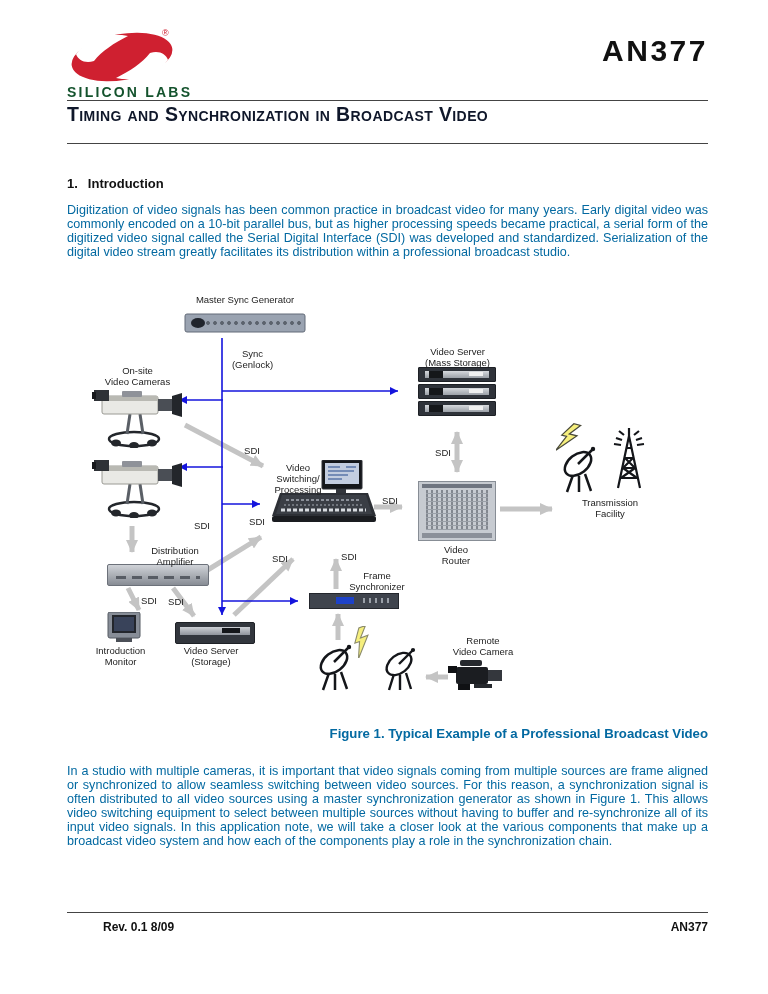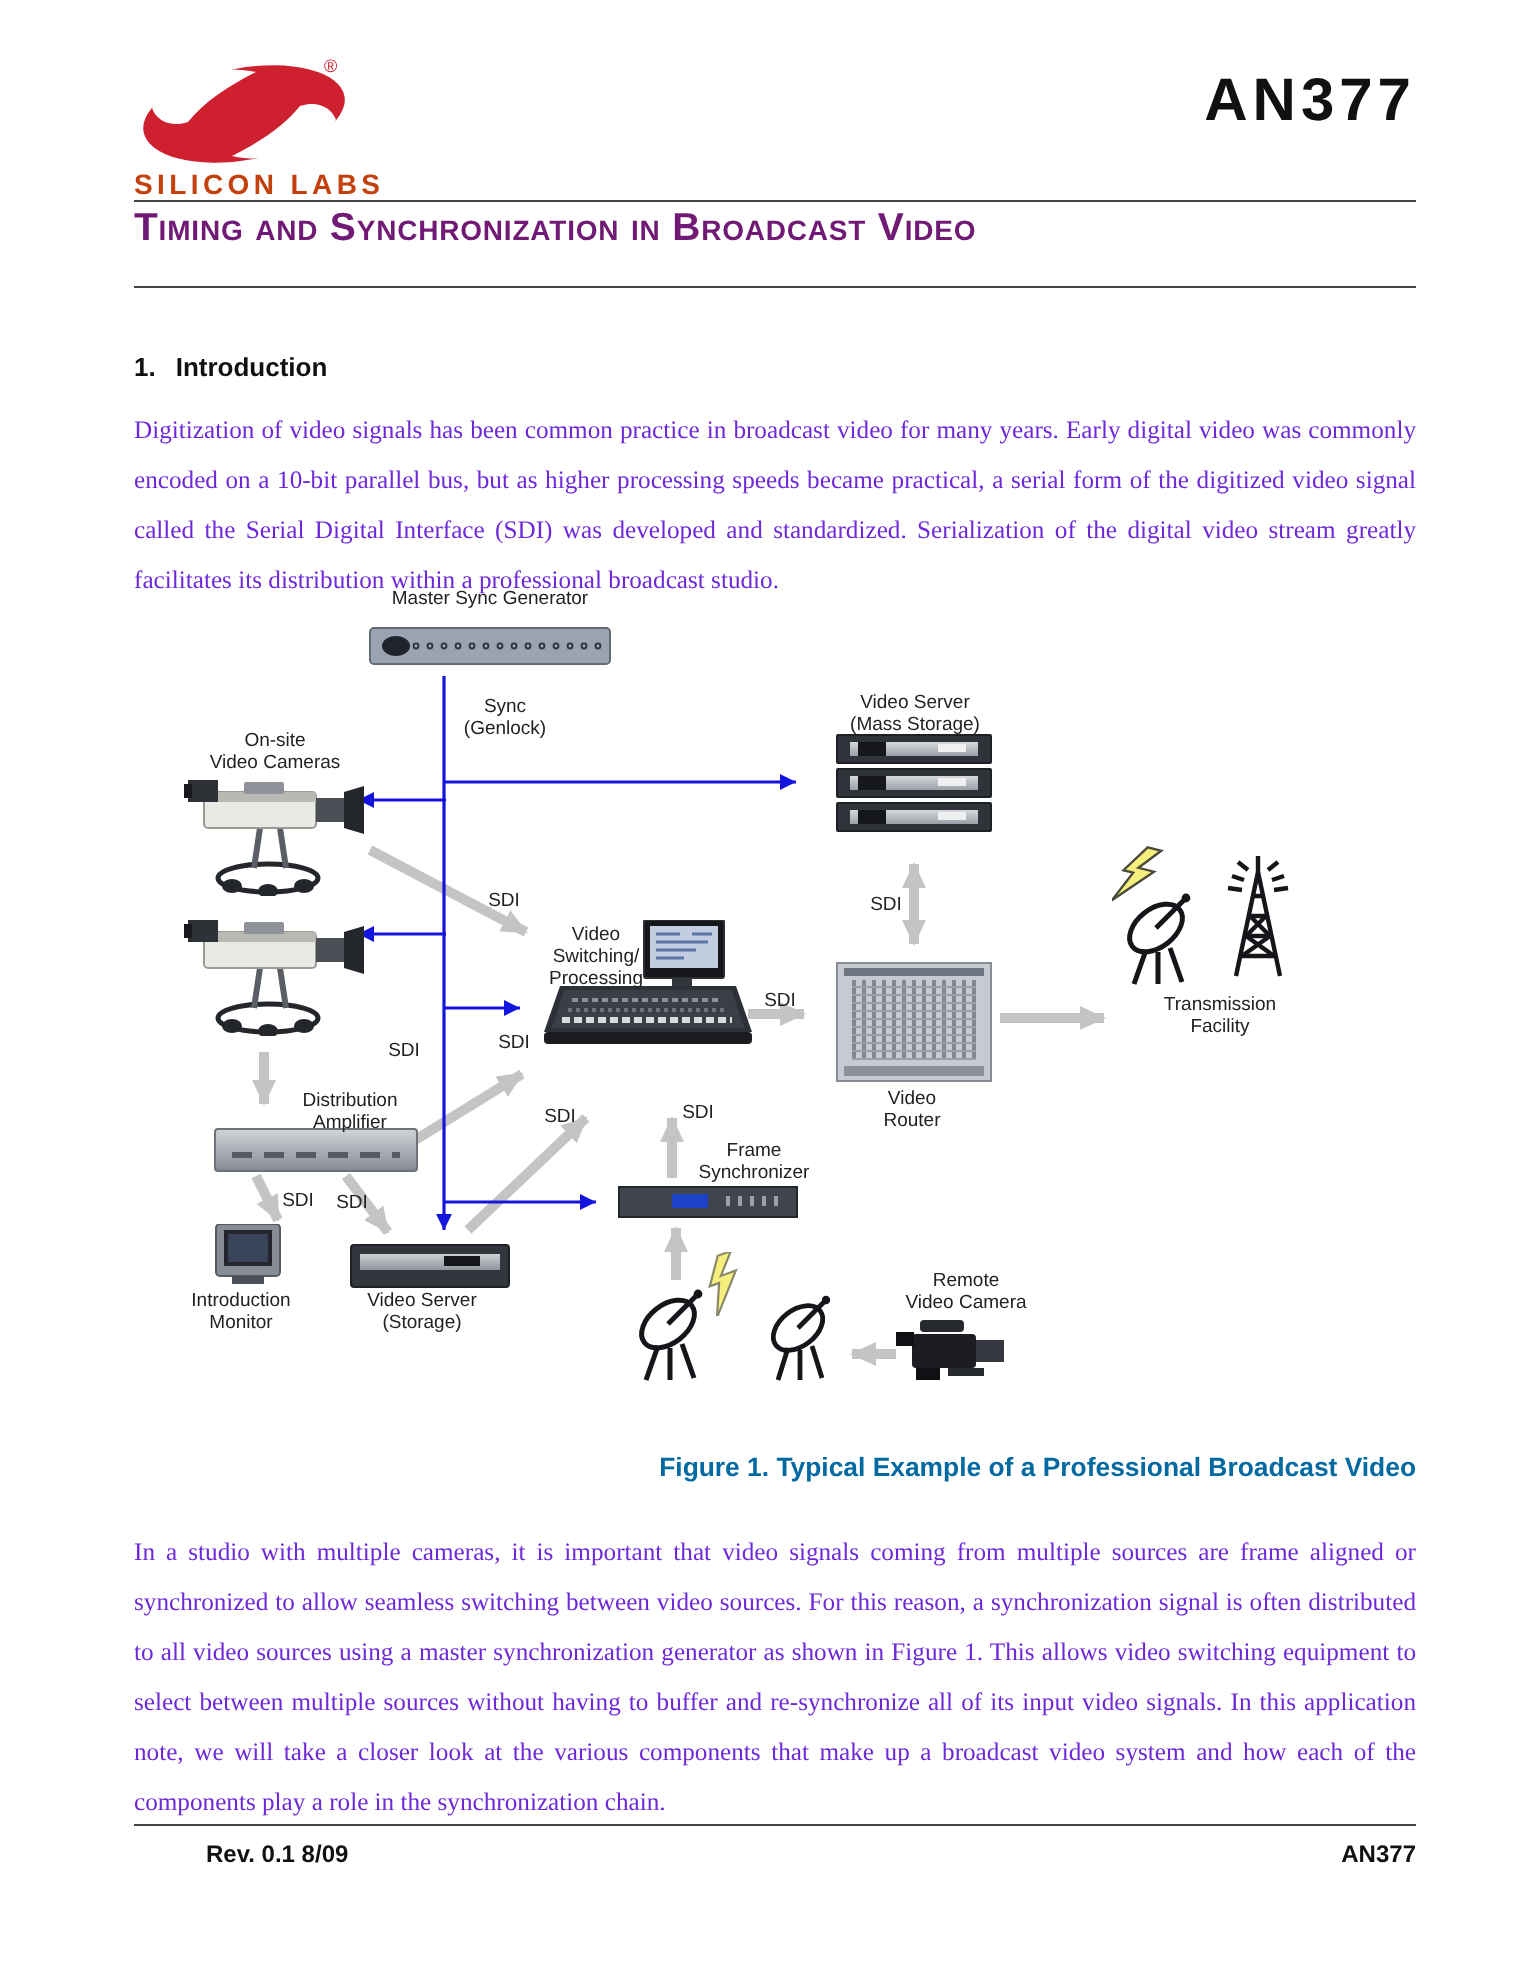--- a/index.html
+++ b/index.html
@@ -4,33 +4,33 @@
 <style>
   html,body { margin:0; padding:0; background:#ffffff; }
   .page {
     position:relative; width:768px; height:994px; background:#ffffff;
     font-family:"Liberation Sans", sans-serif; color:#1a1a1a; overflow:hidden;
   }
   .abs { position:absolute; }
 
   
   .logo-text { position:absolute; left:67px; top:84px; font-size:14px; font-weight:bold;
-               letter-spacing:2.2px; color:#c2410c; }
+               letter-spacing:2.2px; color:#14532d; }
   .regmark { position:absolute; left:162px; top:28px; font-size:9px; color:#cf2030; }
   .doc-number { position:absolute; right:60px; top:34px; font-size:30px; font-weight:bold;
                 letter-spacing:2.5px; color:#111; }
   .rule { position:absolute; left:67px; width:641px; border-top:1.3px solid #444; }
   .doc-title { position:absolute; left:67px; top:103px; width:641px; font-weight:bold;
-               font-size:19.5px; letter-spacing:0.4px; font-variant:small-caps; color:#701a75; }
+               font-size:19.5px; letter-spacing:0.4px; font-variant:small-caps; color:#0f172a; }
 
   
   .h1 { position:absolute; left:67px; top:176px; font-size:13px; font-weight:bold; color:#111; }
   .h1 .num { margin-right:10px; }
-  .para { position:absolute; left:67px; width:641px; font-size:12.6px; line-height:25px;
-          text-align:justify; color:#6d28d9;font-family:Liberation Serif, serif; }
+  .para { position:absolute; left:67px; width:641px; font-size:12.6px; line-height:14px;
+          text-align:justify; color:#0369a1; }
   .caption { position:absolute; left:67px; top:726px; width:641px; text-align:right;
              font-size:13.2px; font-weight:bold; color:#0369a1; }
 
   
   .foot { position:absolute; top:920px; font-size:12px; font-weight:bold; color:#111;padding-left:36px; }
 
   
   .fig { position:absolute; left:0; top:288px; width:752px; height:424px; }
   .nlabel { position:absolute; font-size:9.5px; line-height:11px; text-align:center; color:#222; }
   .sdi { position:absolute; width:30px; font-size:9.5px; text-align:center; color:#222; }

